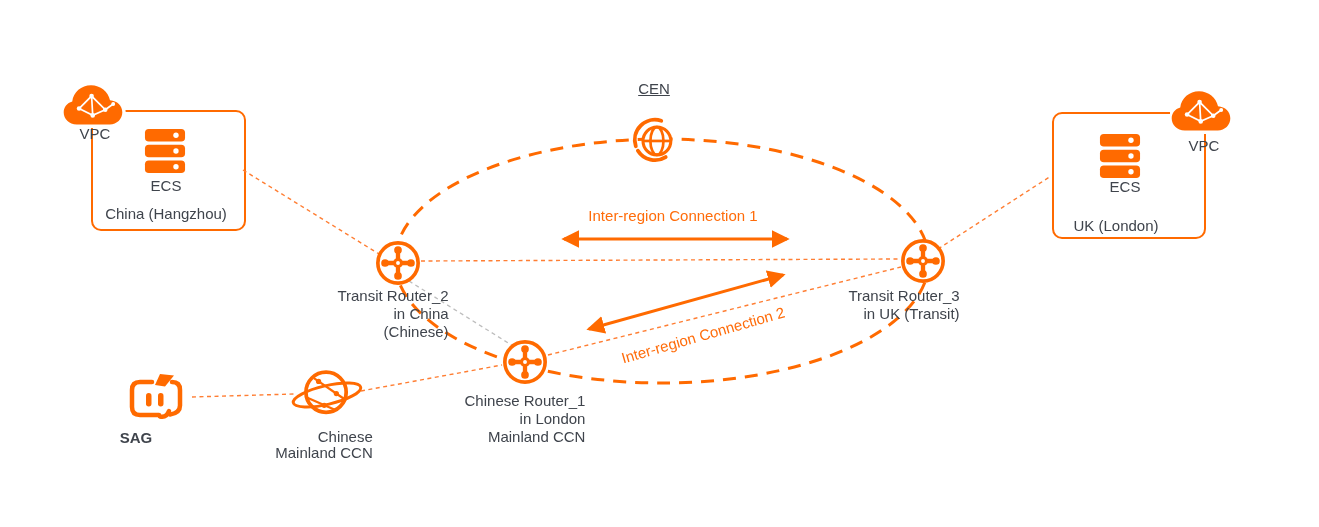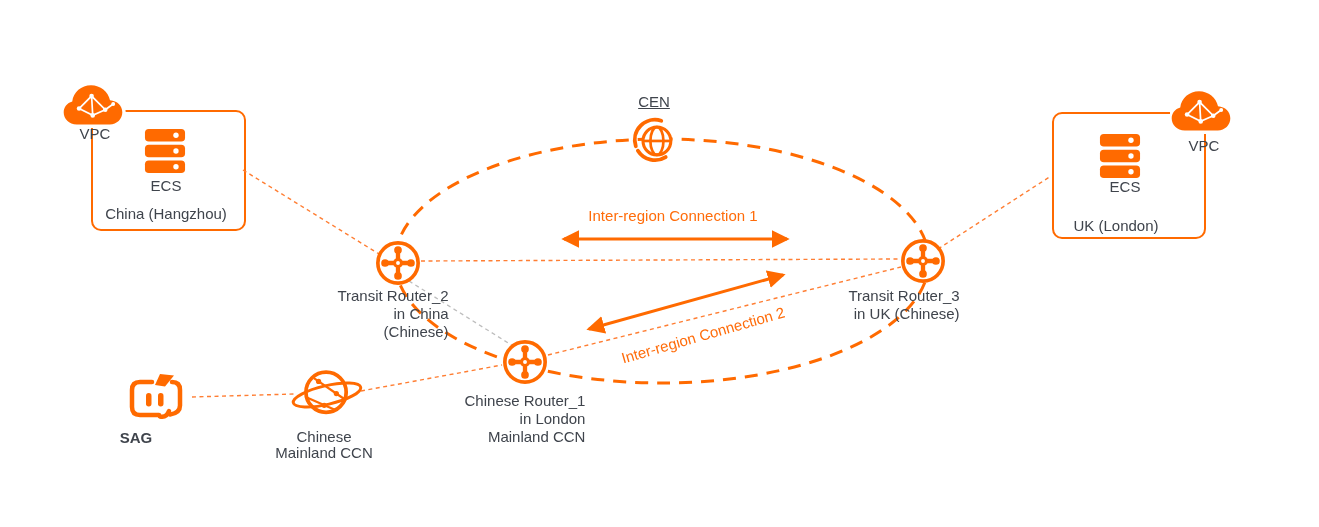--- a/index.html
+++ b/index.html
@@ -4,21 +4,21 @@
 <style>
   html,body{margin:0;padding:0;background:#fff;}
   .stage{position:relative;width:1319px;height:527px;background:#ffffff;overflow:hidden;
          font-family:"Liberation Sans","DejaVu Sans",sans-serif;color:#3F444C;}
   svg{display:block;}
   .wires{position:absolute;left:0;top:0;z-index:1;}
   .vpc-box{position:absolute;border:2px solid #FF6A00;border-radius:10px;background:transparent;z-index:0;}
   .icon{position:absolute;z-index:2;line-height:0;}
   .lbl{position:absolute;z-index:3;font-size:15px;white-space:nowrap;transform:translateX(-50%);}
   .blk{text-align:right;line-height:18px;}
-  .blk-tight{text-align:center;line-height:15.5px;}
+  .blk-tight{text-align:right;line-height:15.5px;}
   .orange-lbl{color:#FF6C0A;}
   .conn2{transform:translate(-50%,-50%) rotate(-16deg);}
 </style>
 </head>
 <body>
 
 <div class="stage">
 
   <div class="vpc-box" style="left:91px;top:110px;width:151px;height:117px;"></div>
   <div class="vpc-box" style="left:1052px;top:112px;width:150px;height:123px;"></div>
@@ -208,37 +208,37 @@
   </div>
 
   <div class="lbl" style="left:95px;top:125px;">VPC</div>
   <div class="lbl" style="left:166px;top:177px;">ECS</div>
   <div class="lbl" style="left:166px;top:205px;text-align:center;">China (Hangzhou)</div>
 
   <div class="lbl" style="left:1204px;top:137px;">VPC</div>
   <div class="lbl" style="left:1125px;top:178px;">ECS</div>
   <div class="lbl" style="left:1116px;top:217px;">UK (London)</div>
 
-  <div class="lbl" style="left:654px;top:93px;text-decoration:underline;">CEN</div>
+  <div class="lbl" style="left:654px;top:80px;text-decoration:underline;">CEN</div>
 
   <div class="lbl blk" style="left:393px;top:287px;">
     <div>Transit Router_2</div>
     <div>in China</div>
     <div>(Chinese)</div>
   </div>
 
   <div class="lbl blk" style="left:525px;top:392px;">
     <div>Chinese Router_1</div>
     <div>in London</div>
     <div>Mainland CCN</div>
   </div>
 
   <div class="lbl blk" style="left:904px;top:287px;">
     <div>Transit Router_3</div>
-    <div>in UK (Chinese)</div>
+    <div>in UK (Transit)</div>
   </div>
 
   <div class="lbl" style="left:136px;top:429px;font-weight:bold;">SAG</div>
 
   <div class="lbl blk-tight" style="left:324px;top:429px;">
     <div>Chinese</div>
     <div>Mainland CCN</div>
   </div>
 
   <div class="lbl orange-lbl" style="left:673px;top:207px;">Inter-region Connection 1</div>

